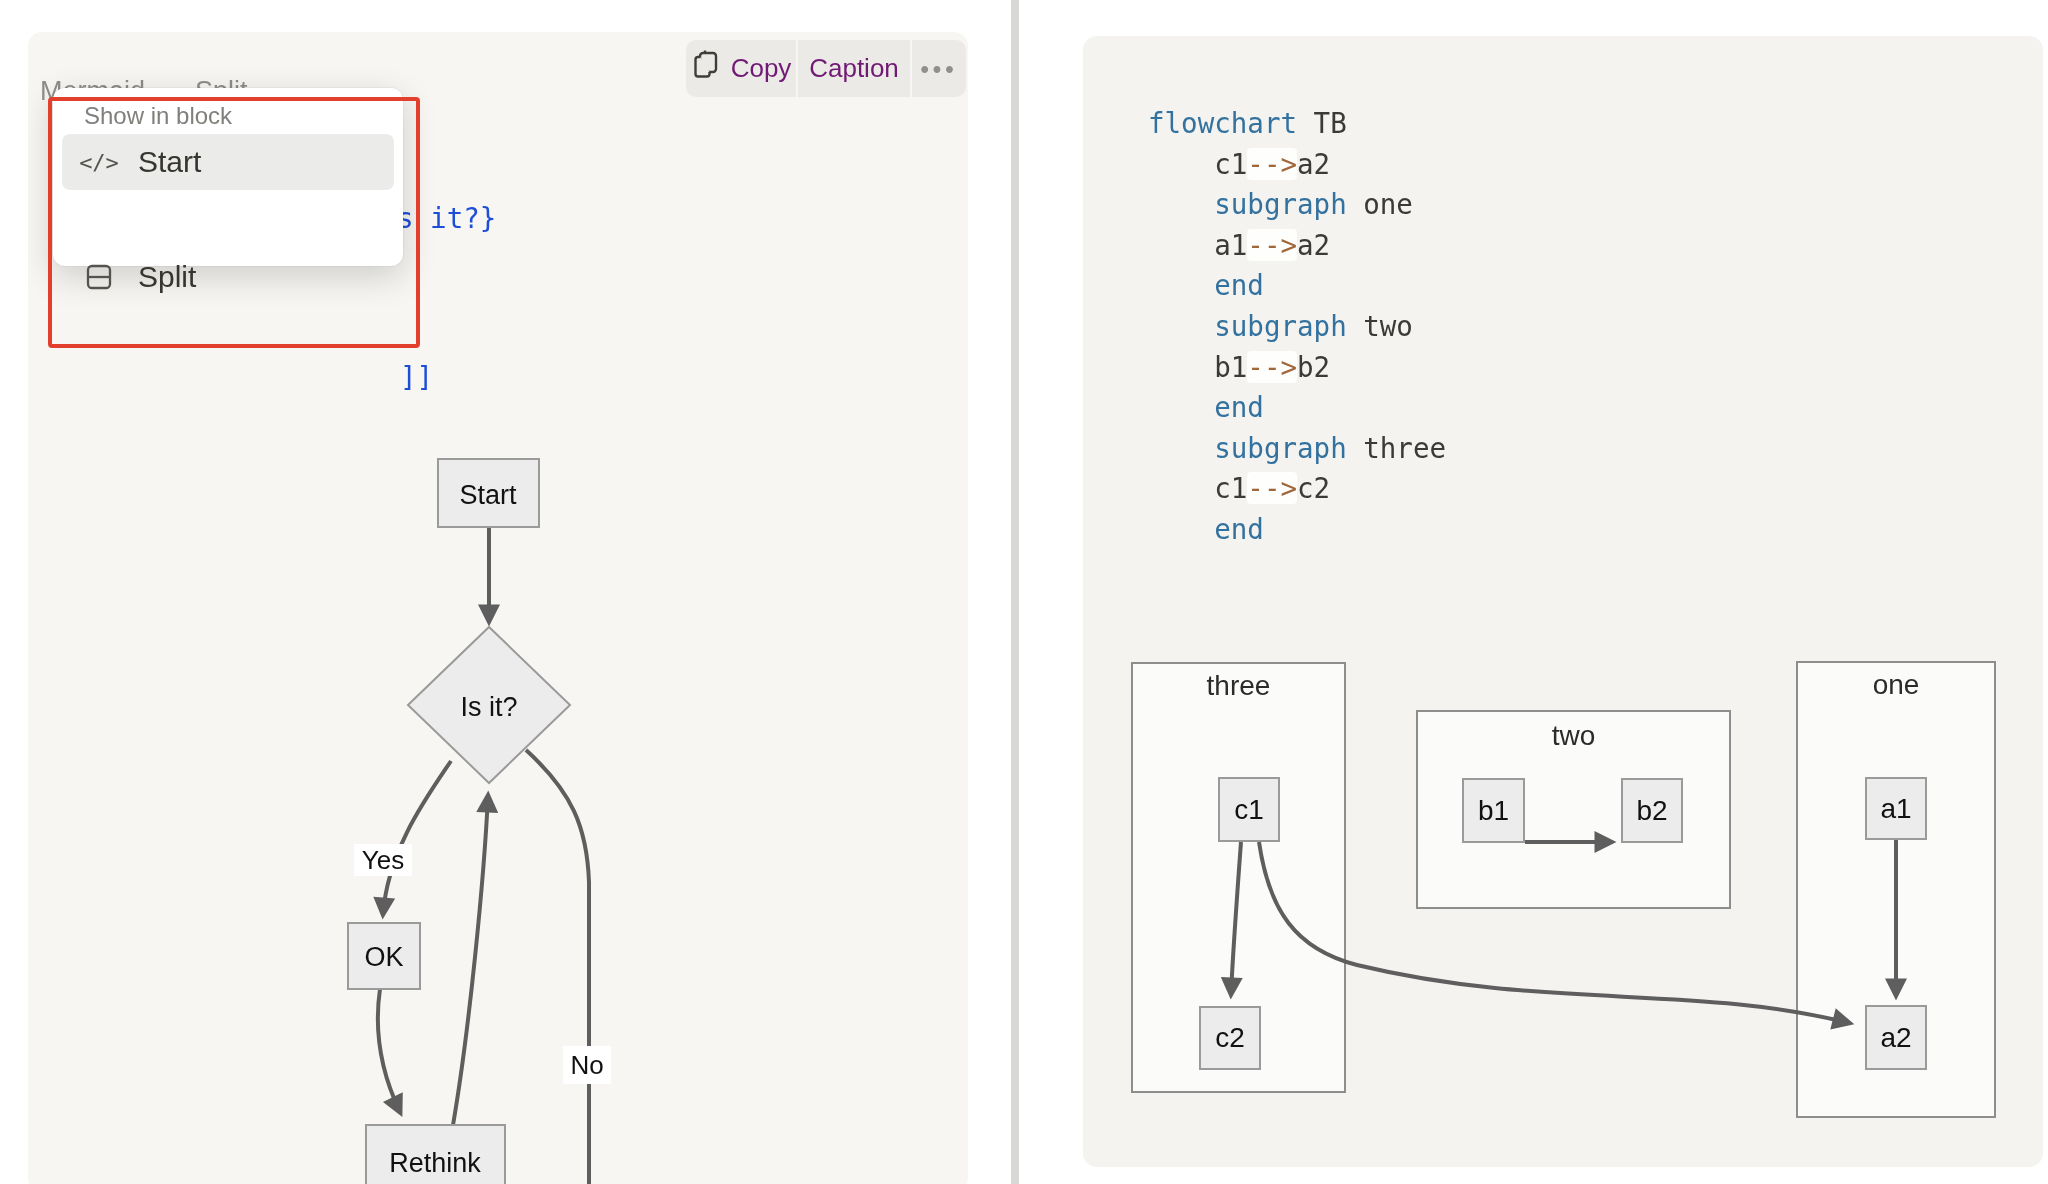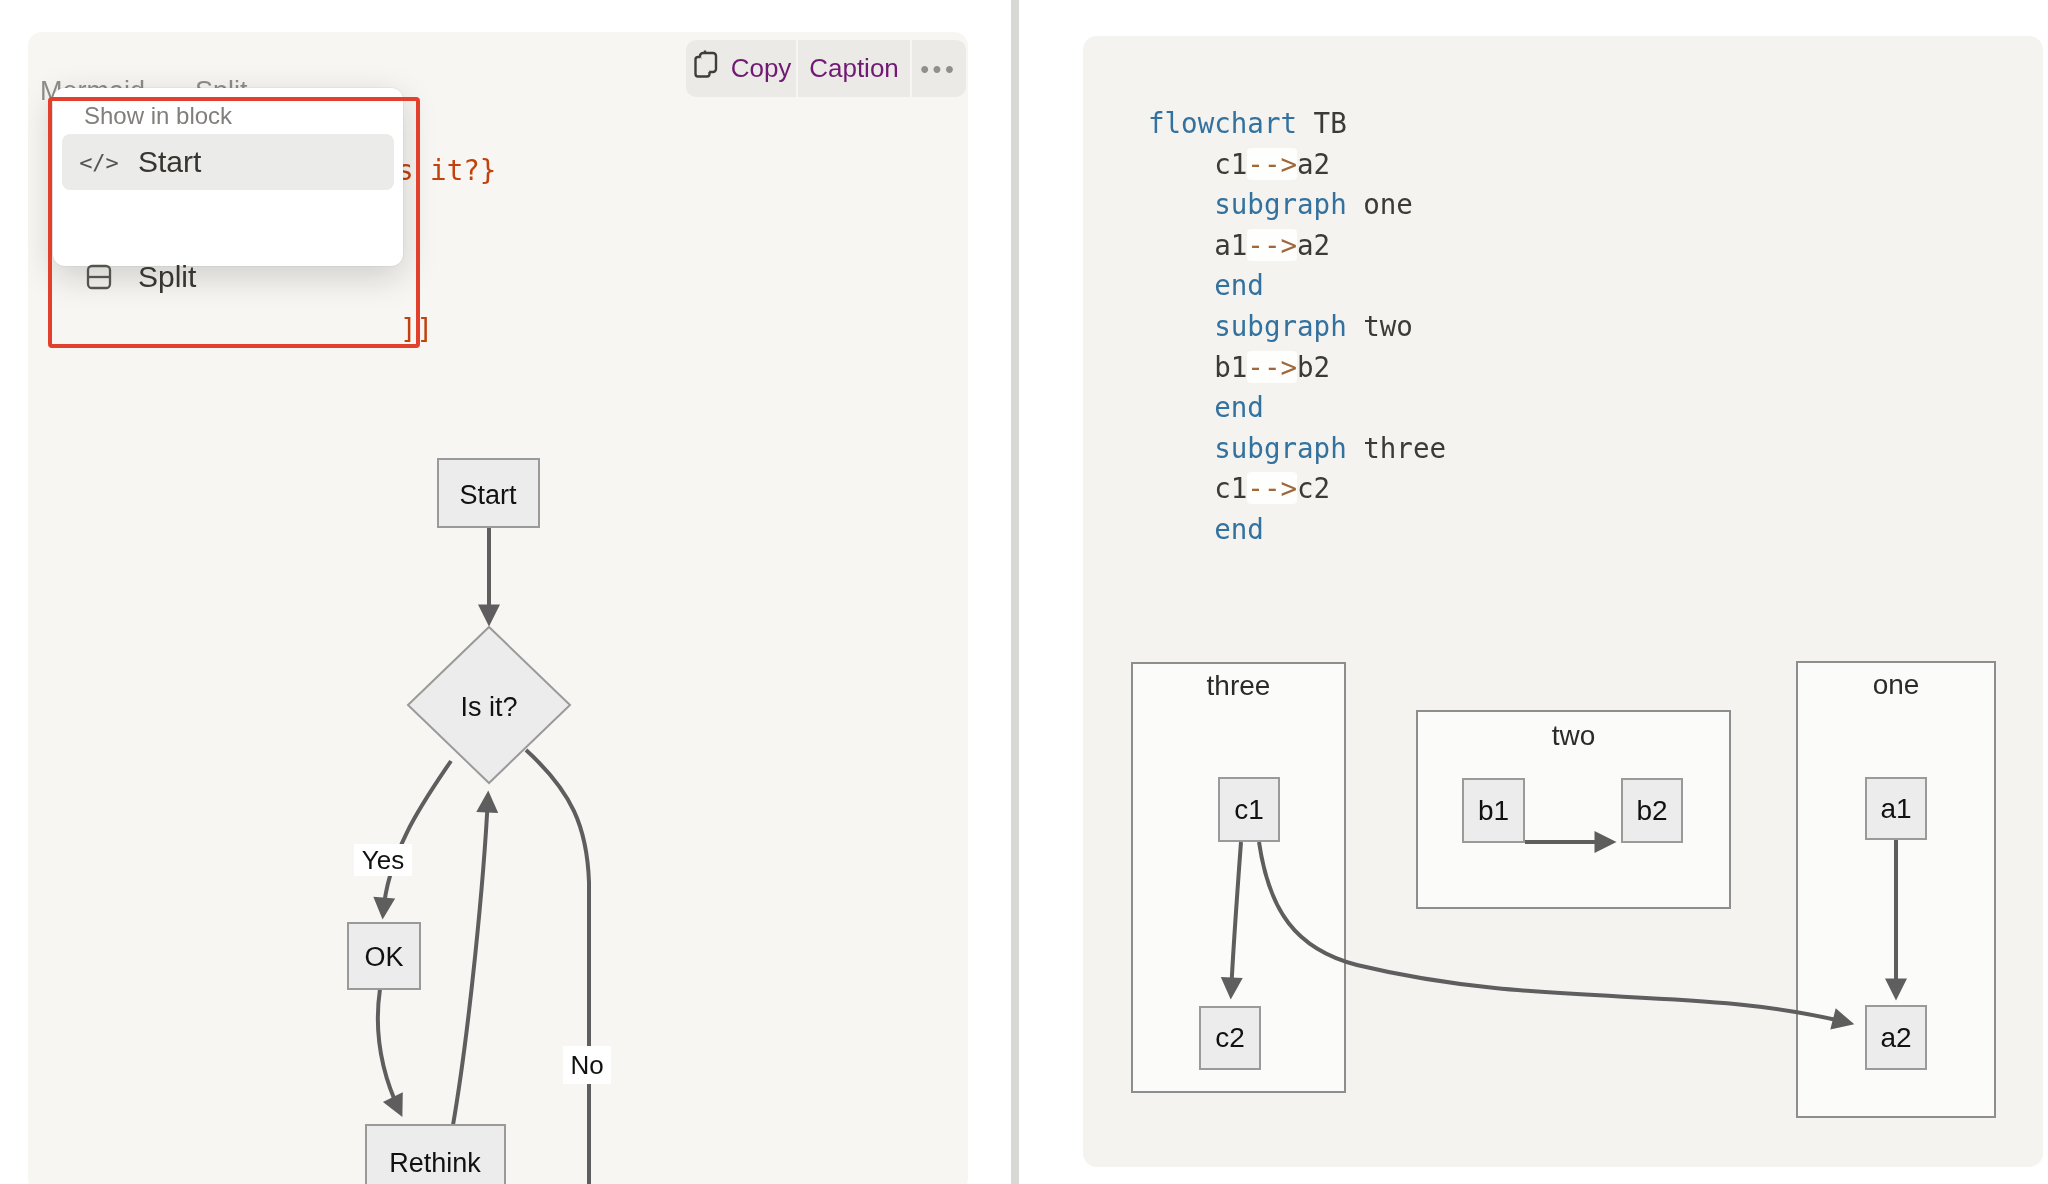--- a/index.html
+++ b/index.html
@@ -17,22 +17,22 @@
 
   #btn-group { left:658px; top:8px; height:57px; display:flex; gap:2px; }
   .seg { background:#eceae6; color:#701a75; font-size:26px; display:flex;
          align-items:center; justify-content:center; gap:10px; cursor:pointer; }
   .seg-l { border-radius:10px 0 0 10px; width:110px; }
   .seg-m { width:112px; }
   .seg-r { border-radius:0 10px 10px 0; width:54px; color:#908f8b; letter-spacing:4px;
            font-size:24px; font-weight:bold; }
 
   
-  .frag { font-family:"DejaVu Sans Mono", monospace; font-size:27.5px; color:#c2410c;
-          white-space:pre; z-index:1; }
+  .frag { font-family:"DejaVu Sans Mono", monospace; font-size:27.5px; color:#1d4ed8;
+          white-space:pre; z-index:1;margin-top:48px; }
 
   
   #menu { left:25px; top:56px; width:350px; height:178px; background:#ffffff;
           border-radius:12px; z-index:5;
           box-shadow:0 0 0 1px rgba(15,15,15,0.04), 0 10px 34px rgba(15,15,15,0.18); }
   #menu-header { left:31px; top:14px; font-size:24px; color:#807f7b; }
   .menu-item { left:9px; width:332px; height:54px; border-radius:8px; display:flex;
                align-items:center; gap:22px; padding-left:20px; cursor:pointer;
                color:#37352f; font-size:30px; }
   .menu-item.sel { background:#ebebea; height:56px; }

